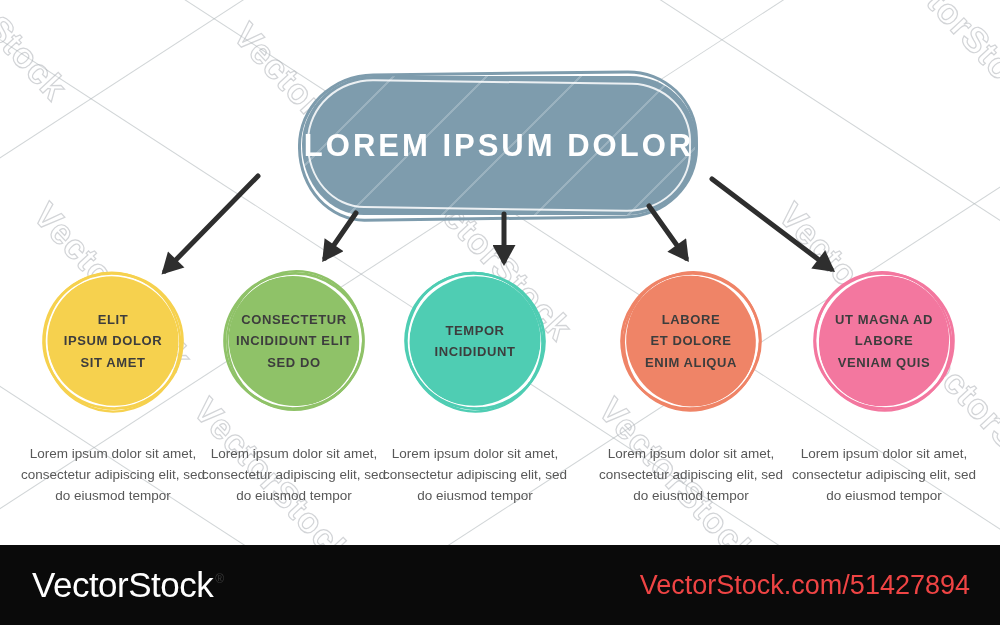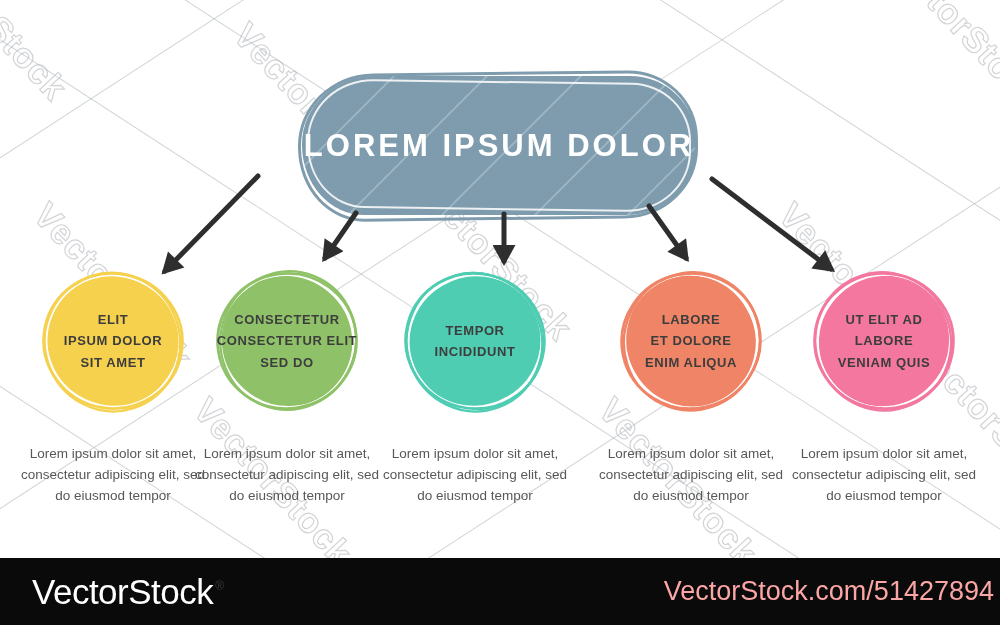--- a/index.html
+++ b/index.html
@@ -98,40 +98,40 @@
     margin: 28px 0 0 0;
     color: #585858;
     font-size: 13.5px;
     line-height: 1.55;
   }
 
   
   .bottom-bar {
     position: absolute;
     left: 0; right: 0; bottom: 0;
-    height: 67px;
+    height: 80px;
     background: #0a0a0a;
     display: flex; align-items: center; justify-content: space-between;
     z-index: 5;
   }
   .brand {
     margin-left: 32px;
     color: #ffffff;
     font-size: 35px;
     letter-spacing: -0.5px;
   }
   .brand sup {
     font-size: 12px;
     color: #3a3a3a;
     vertical-align: 14px;
     margin-left: 2px;
   }
   .bar-url {
-    margin-right: 6px;
-    color: #fca5a5;
+    margin-right: 30px;
+    color: #ef4444;
     font-size: 27px;
   }
 </style>
 </head>
 <body>
 
 <div class="canvas">
 
   <div class="wm-layer">
     <div class="wm-line desc" style="left:-60px; top:0;"></div>
@@ -182,31 +182,31 @@
       </svg>
       <div class="circle-label">
         <span>ELIT</span>
         <span>IPSUM DOLOR</span>
         <span>SIT AMET</span>
       </div>
     </div>
     <p class="node-desc">Lorem ipsum dolor sit amet, consectetur adipiscing elit, sed do eiusmod tempor</p>
   </div>
 
-  <div class="node" style="left:192px;">
+  <div class="node" style="left:199px;">
     <div class="doodle-circle" style="color: rgb(143, 194, 104);">
       <svg viewBox="0 0 160 160">
         <circle cx="80" cy="80" r="70" fill="currentColor"></circle>
         <ellipse cx="80" cy="80" rx="72" ry="70" fill="none" stroke="#ffffff" stroke-width="3" transform="rotate(40 80 80)"></ellipse>
         <ellipse cx="80" cy="80" rx="74" ry="72" fill="none" stroke="currentColor" stroke-width="3" transform="rotate(-8 80 80)"></ellipse>
         <ellipse cx="81" cy="79" rx="72" ry="74" fill="none" stroke="currentColor" stroke-width="2.5" transform="rotate(22 80 80)"></ellipse>
       </svg>
       <div class="circle-label">
         <span>CONSECTETUR</span>
-        <span>CONSECTETUR ELIT</span>
+        <span>INCIDIDUNT ELIT</span>
         <span>SED DO</span>
       </div>
     </div>
     <p class="node-desc">Lorem ipsum dolor sit amet, consectetur adipiscing elit, sed do eiusmod tempor</p>
   </div>
 
   <div class="node" style="left:380px;">
     <div class="doodle-circle" style="color: rgb(79, 205, 179);">
       <svg viewBox="0 0 160 160">
         <circle cx="80" cy="80" r="70" fill="currentColor"></circle>
@@ -242,21 +242,21 @@
 
   <div class="node" style="left:789px;">
     <div class="doodle-circle" style="color: rgb(243, 119, 159);">
       <svg viewBox="0 0 160 160">
         <circle cx="80" cy="80" r="70" fill="currentColor"></circle>
         <ellipse cx="80" cy="80" rx="72" ry="70" fill="none" stroke="#ffffff" stroke-width="3" transform="rotate(-48 80 80)"></ellipse>
         <ellipse cx="80" cy="80" rx="74" ry="72" fill="none" stroke="currentColor" stroke-width="3" transform="rotate(6 80 80)"></ellipse>
         <ellipse cx="79" cy="80" rx="72" ry="74" fill="none" stroke="currentColor" stroke-width="2.5" transform="rotate(-24 80 80)"></ellipse>
       </svg>
       <div class="circle-label">
-        <span>UT ELIT AD</span>
+        <span>UT MAGNA AD</span>
         <span>LABORE</span>
         <span>VENIAM QUIS</span>
       </div>
     </div>
     <p class="node-desc">Lorem ipsum dolor sit amet, consectetur adipiscing elit, sed do eiusmod tempor</p>
   </div>
 
   <div class="bottom-bar" style="background: rgb(10, 10, 10); color: rgb(10, 10, 10);">
     <span class="brand"><span>VectorStock</span><sup>®</sup></span>
     <span class="bar-url">VectorStock.com/51427894</span>

